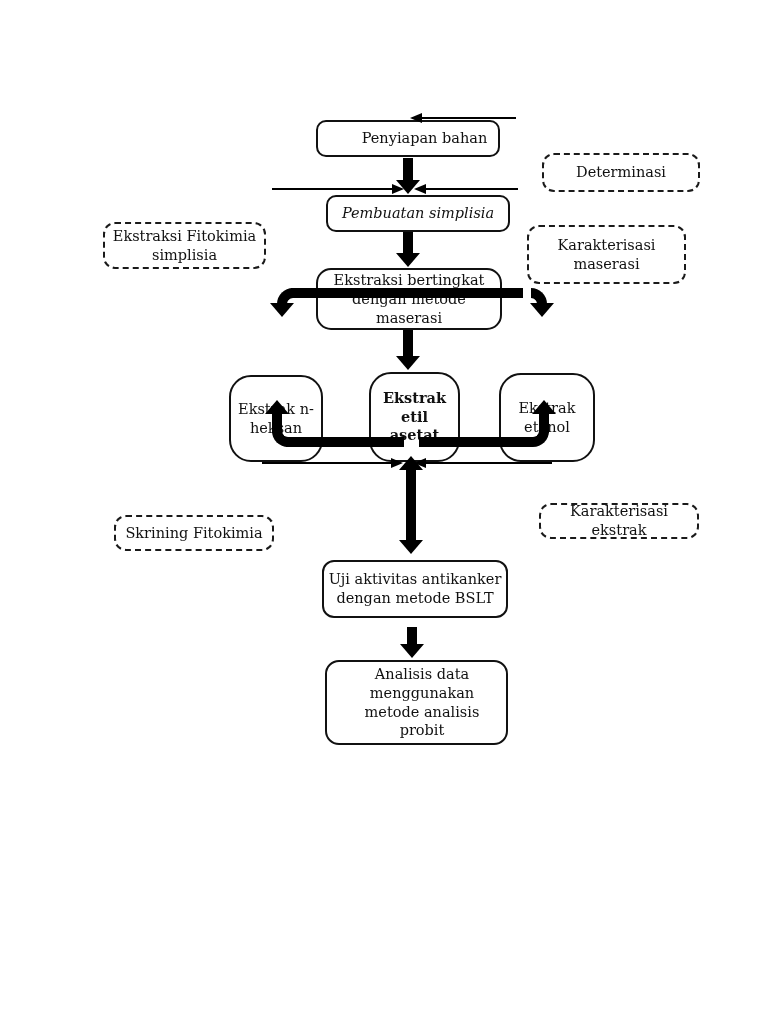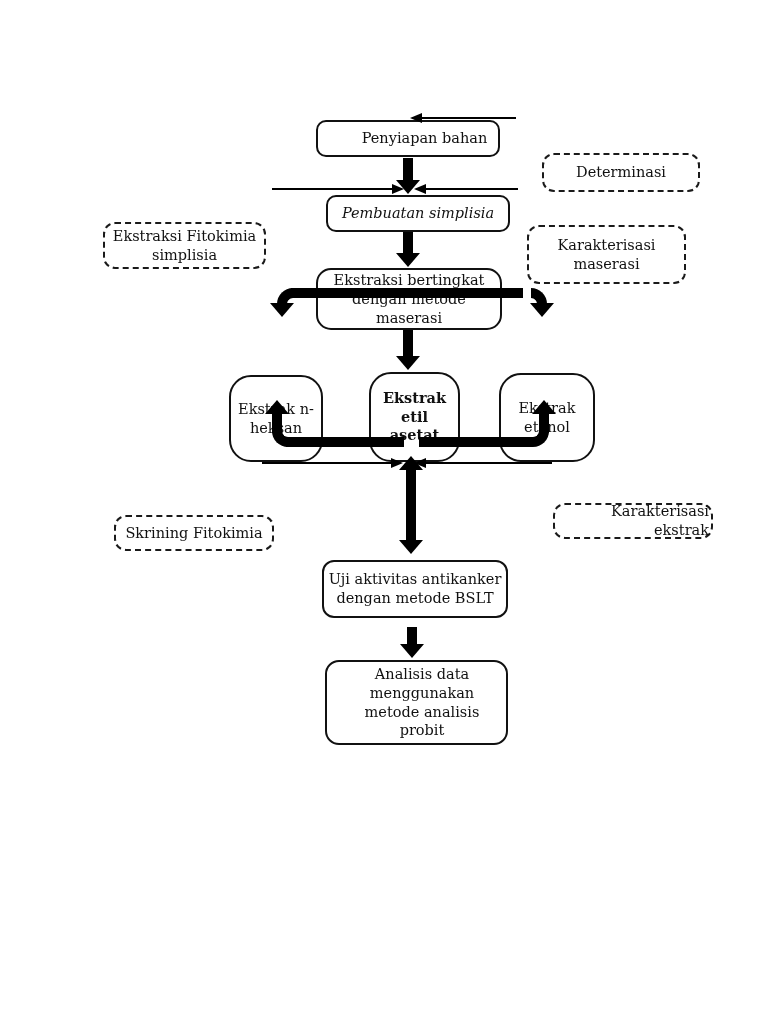--- a/index.html
+++ b/index.html
@@ -35,21 +35,21 @@
   #b-heksan{left:229px;top:375px;width:94px;height:87px;}
   #b-etil{left:369px;top:372px;width:91px;height:90px;font-weight:bold;}
   #b-etanol{left:499px;top:373px;width:96px;height:89px;}
   #b-uji{left:322px;top:560px;width:186px;height:58px;border-radius:12px;}
   #b-analisis{left:325px;top:660px;width:183px;height:85px;border-radius:14px;padding-left:14px;}
 
   #d-determinasi{left:542px;top:153px;width:158px;height:39px;text-align:right;}
   #d-kar-simplisia{left:527px;top:225px;width:159px;height:59px;}
   #d-skrining-simplisia{left:103px;top:222px;width:163px;height:47px;}
   #d-skrining{left:114px;top:515px;width:160px;height:36px;}
-  #d-kar-ekstrak{left:553px;top:503px;width:160px;height:36px;padding:0 2px;text-align:right;}
+  #d-kar-ekstrak{left:539px;top:503px;width:160px;height:36px;padding:0 2px;}
 
   
   .shaft-v{position:absolute;width:10px;background:#000;}
   .bar-h{position:absolute;height:10px;background:#000;}
   .head-down{position:absolute;width:0;height:0;
     border-left:12px solid transparent;border-right:12px solid transparent;
     border-top:14px solid #000;}
   .head-up{position:absolute;width:0;height:0;
     border-left:12px solid transparent;border-right:12px solid transparent;
     border-bottom:14px solid #000;}

